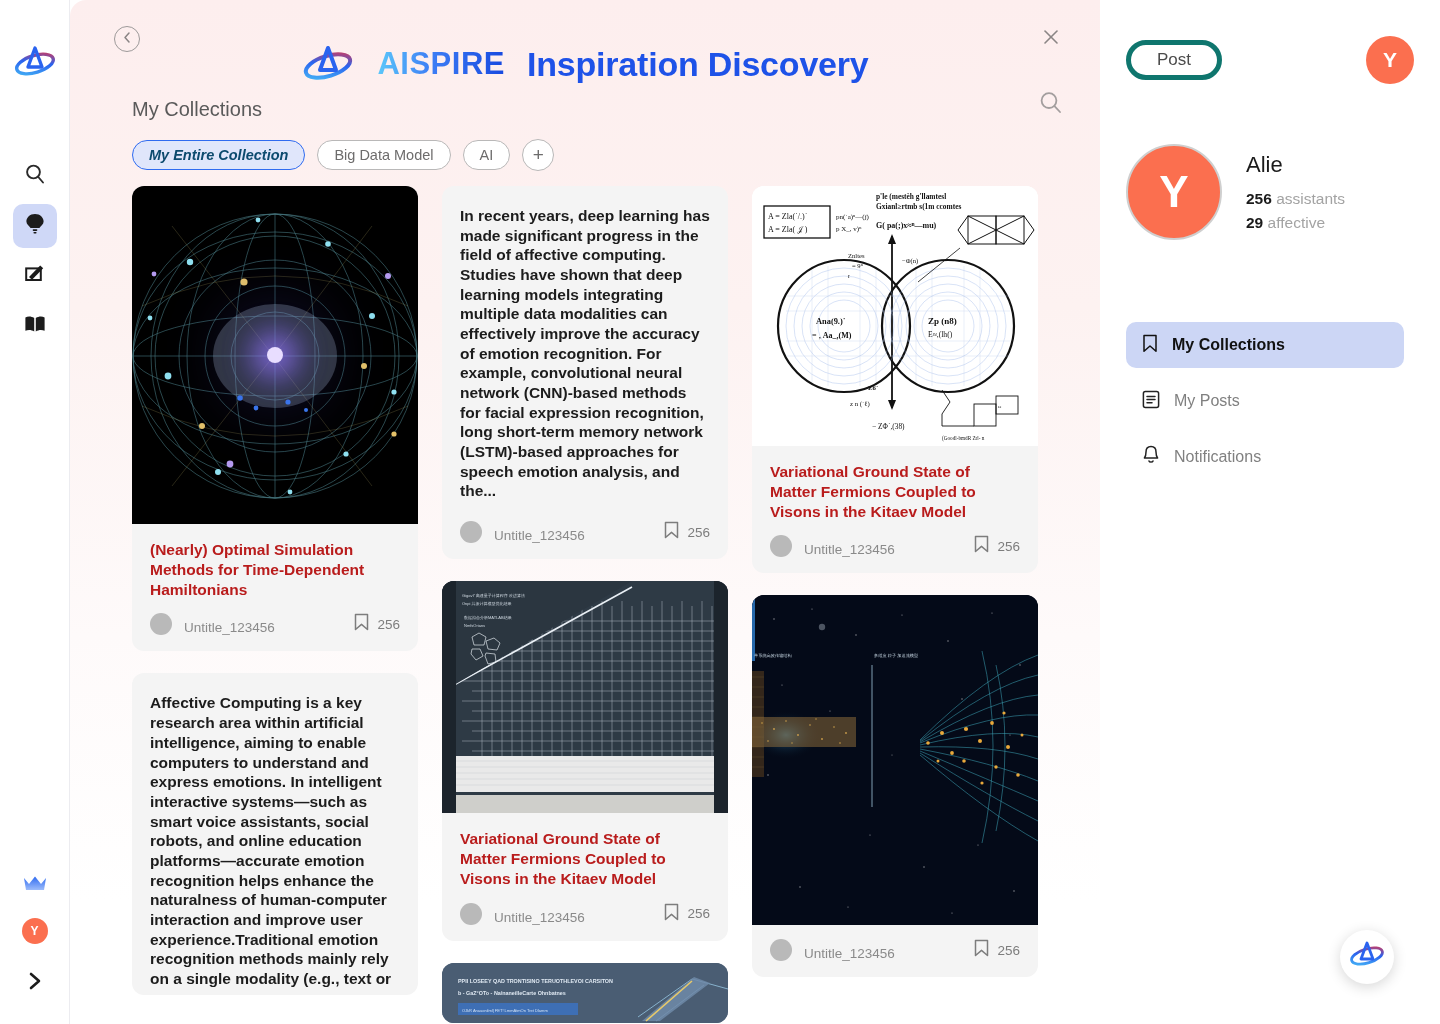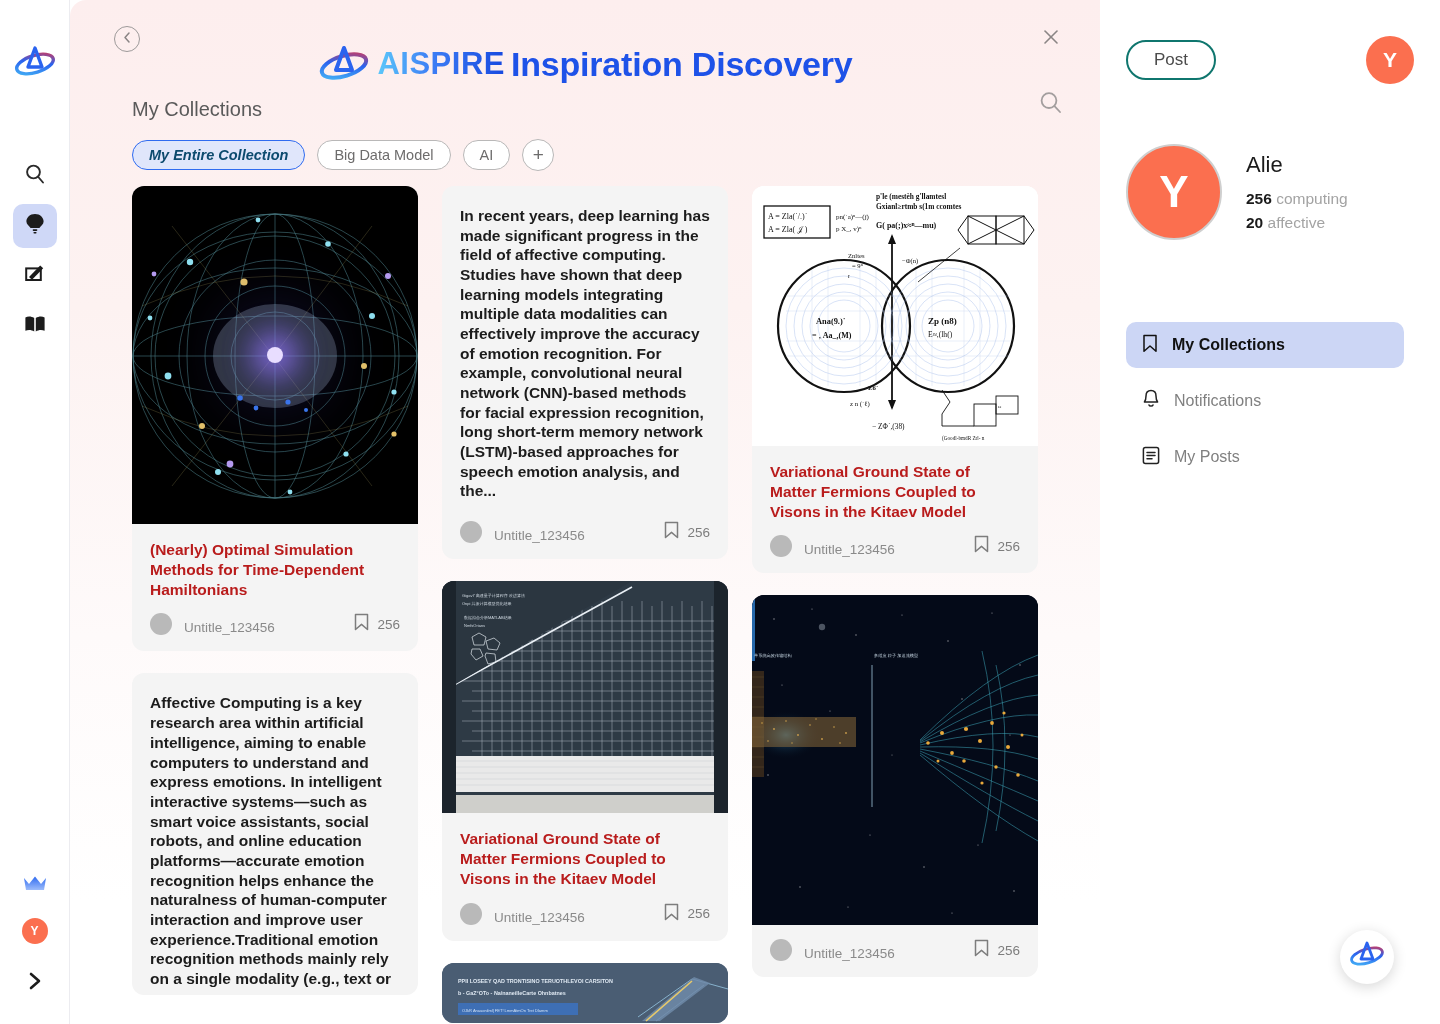--- a/index.html
+++ b/index.html
@@ -48,21 +48,21 @@
     border: 1.4px solid #9d9a9a;
     display: flex; align-items: center; justify-content: center; cursor: pointer;
   }
   .close-btn {
     position: absolute; right: 36px; top: 26px;
     width: 26px; height: 26px; display: flex; align-items: center; justify-content: center;
     cursor: pointer; color: #8a8585; font-size: 22px; line-height: 1;
   }
   .brand {
     position: absolute; left: 0; right: 0; top: 42px;
-    display: flex; align-items: center; justify-content: center; gap: 6px;
+    display: flex; align-items: center; justify-content: center; gap: 22px;
   }
   .brand-mark { width: 54px; height: 44px; flex: none; }
   .brand-word {
     font-size: 31px; font-weight: 800; letter-spacing: 0.5px;
     background: linear-gradient(90deg, #5cc8fa 0%, #3d7ef5 42%, #1749e0 100%);
     -webkit-background-clip: text; background-clip: text; color: transparent;
   }
   .brand-sub { font-size: 34px; font-weight: 700; color: #1e52e8; letter-spacing: -0.2px; }
 
   .sub-row { position: relative; padding: 0 36px 0 62px; margin-top: -34px; }
@@ -106,21 +106,21 @@
   }
   .art-diagram { height: 260px; background: #fff; position: relative; overflow: hidden; }
   .art-grid { height: 232px; background: #2b3640; position: relative; overflow: hidden; }
   .art-space { height: 330px; background: #040a18; position: relative; overflow: hidden; }
   .art-slide { height: 60px; background: #4c5f75; position: relative; overflow: hidden; }
 
   
   .right { position: absolute; left: 1100px; top: 0; width: 340px; height: 1024px; background: #fff; }
   .right-top { display: flex; align-items: center; justify-content: space-between; padding: 36px 26px 0 26px; }
   .post-btn {
-    height: 40px; padding: 0 26px; border-radius: 20px; border: 2px solid #0f766e;
+    height: 40px; padding: 0 26px; border-radius: 20px; border: 5px solid #0f766e;
     background: #fff; color: #4b4b4b; font-size: 17px; display: flex; align-items: center; cursor: pointer;
   }
   .top-avatar {
     width: 48px; height: 48px; border-radius: 50%; background: #fb6f4f; color: #fff;
     font-size: 21px; font-weight: 600; display: flex; align-items: center; justify-content: center; cursor: pointer;
   }
   .profile { display: flex; align-items: center; gap: 24px; padding: 60px 0 0 26px; }
   .big-avatar {
     width: 96px; height: 96px; border-radius: 50%; background: #fb6f4f; color: #fff;
     font-size: 44px; font-weight: 600; display: flex; align-items: center; justify-content: center;
@@ -666,57 +666,57 @@
       <div class="post-btn">Post</div>
       <div class="top-avatar">Y</div>
     </div>
 
     <div class="profile">
       <div class="big-avatar">Y</div>
       <div>
         <div class="pname">Alie</div>
         <div class="pstat">
           <b>256</b>
-          <span>computing</span>
+          <span>assistants</span>
         </div>
         <div class="pstat second">
-          <b>20</b>
+          <b>29</b>
           <span>affective</span>
         </div>
       </div>
     </div>
 
     <div class="rnav">
       <div class="rnav-item active">
         <span>
           <svg width="16" height="19" viewBox="0 0 16 19">
               <path d="M2 1.6 H14 V17.2 L8 12 L2 17.2 Z" fill="none" stroke="#111" stroke-width="1.5" stroke-linejoin="round"></path>
             </svg>
         </span>
         <span>My Collections</span>
-      </div>
-      <div class="rnav-item">
-        <span>
-          <svg width="18" height="20" viewBox="0 0 18 20">
-              <path d="M9 1.6 C5.8 1.6 4 3.8 4 7 C4 11 2.4 13 2.4 13 H15.6 C15.6 13 14 11 14 7 C14 3.8 12.2 1.6 9 1.6 Z" fill="none" stroke="#222" stroke-width="1.5" stroke-linejoin="round"></path>
-              <path d="M7 16 C7.4 17.4 10.6 17.4 11 16" fill="none" stroke="#222" stroke-width="1.5" stroke-linecap="round"></path>
-            </svg>
-        </span>
-        <span>Notifications</span>
       </div>
       <div class="rnav-item">
         <span>
           <svg width="18" height="19" viewBox="0 0 18 19">
               <rect x="1.4" y="1.6" width="15.2" height="15.8" rx="2" fill="none" stroke="#222" stroke-width="1.5"></rect>
               <line x1="5" y1="6.4" x2="13" y2="6.4" stroke="#222" stroke-width="1.5" stroke-linecap="round"></line>
               <line x1="5" y1="9.6" x2="13" y2="9.6" stroke="#222" stroke-width="1.5" stroke-linecap="round"></line>
               <line x1="5" y1="12.8" x2="10" y2="12.8" stroke="#222" stroke-width="1.5" stroke-linecap="round"></line>
             </svg>
         </span>
         <span>My Posts</span>
+      </div>
+      <div class="rnav-item">
+        <span>
+          <svg width="18" height="20" viewBox="0 0 18 20">
+              <path d="M9 1.6 C5.8 1.6 4 3.8 4 7 C4 11 2.4 13 2.4 13 H15.6 C15.6 13 14 11 14 7 C14 3.8 12.2 1.6 9 1.6 Z" fill="none" stroke="#222" stroke-width="1.5" stroke-linejoin="round"></path>
+              <path d="M7 16 C7.4 17.4 10.6 17.4 11 16" fill="none" stroke="#222" stroke-width="1.5" stroke-linecap="round"></path>
+            </svg>
+        </span>
+        <span>Notifications</span>
       </div>
     </div>
 
     <div class="fab">
       <span>
         <svg width="38" height="32" viewBox="0 0 38 32">
           <defs>
               <linearGradient id="lg3" x1="0" y1="1" x2="1" y2="0">
                 <stop offset="0" stop-color="#49bdf6"></stop>
                 <stop offset="0.55" stop-color="#2a63ef"></stop>

